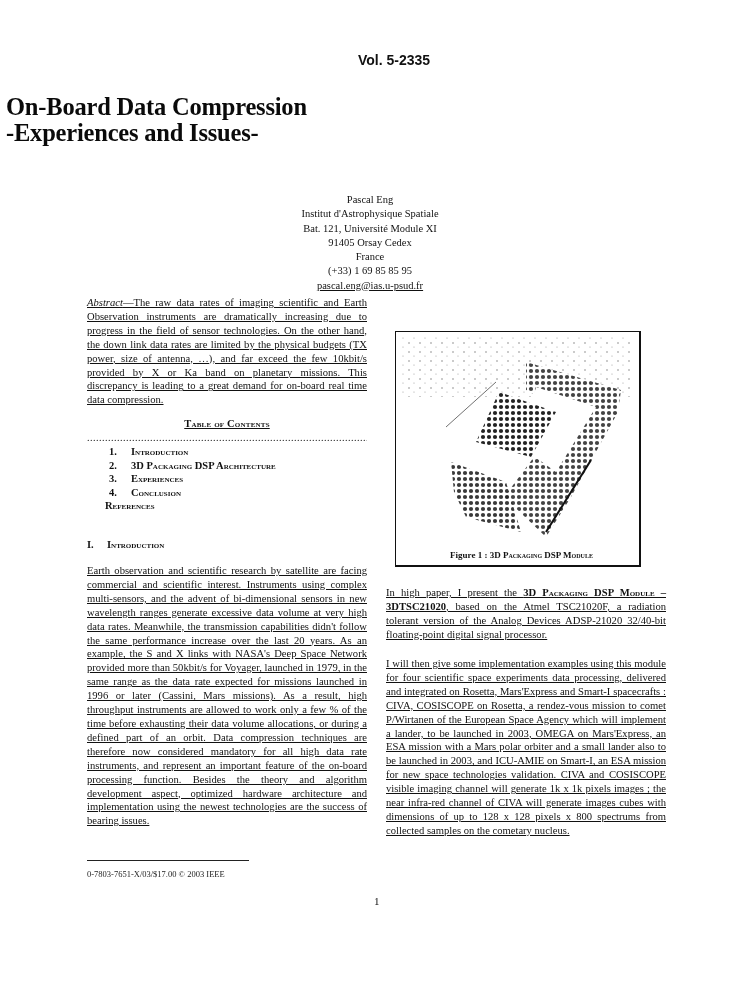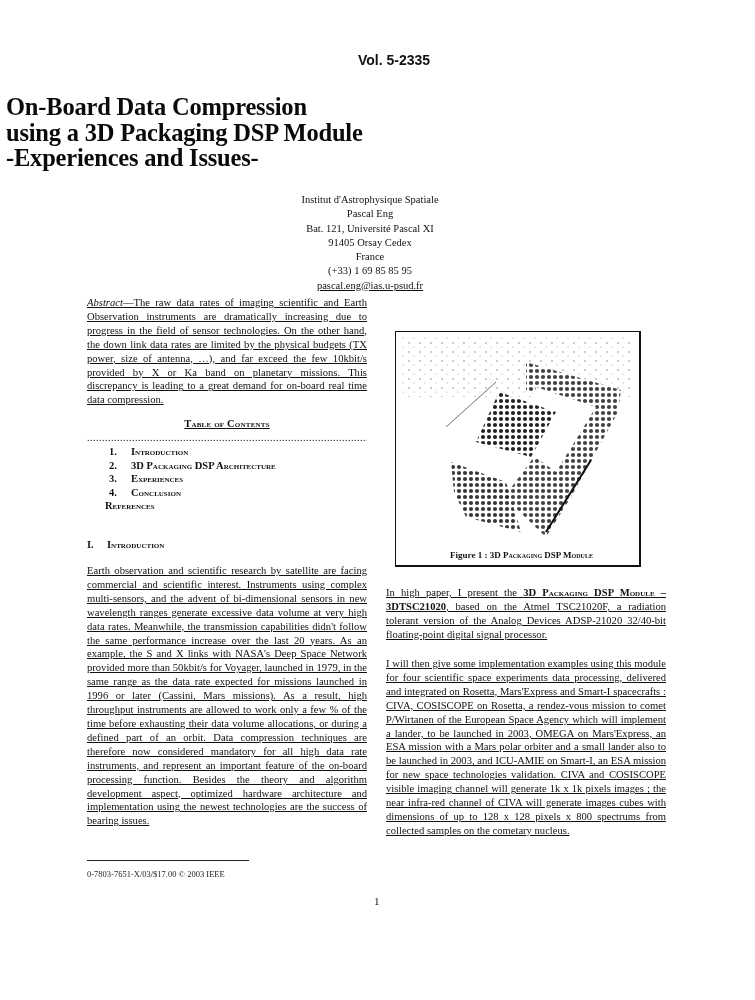--- a/index.html
+++ b/index.html
@@ -35,28 +35,27 @@
   .sc { font-variant:small-caps; }
   b { font-weight:bold; }
 </style>
 </head>
 <body>
 
 <div class="abs vol">Vol. 5-2335</div>
 
 <div class="abs title">
   <div>On-Board Data Compression</div>
-  <div>using a 3D Packaging DSP Module</div>
   <div>-Experiences and Issues-</div>
 </div>
 
 <div class="abs author">
+  <div>Pascal Eng</div>
   <div>Institut d'Astrophysique Spatiale</div>
-  <div>Pascal Eng</div>
-  <div>Bat. 121, Université Pascal XI</div>
+  <div>Bat. 121, Université Module XI</div>
   <div>91405 Orsay Cedex</div>
   <div>France</div>
   <div>(+33) 1 69 85 85 95</div>
   <div class="email">pascal.eng@ias.u-psud.fr</div>
 </div>
 
 <div class="abs col left" style="top:296px;">
   <span class="abstract-label">Abstract</span><span>—The raw data rates of imaging scientific and Earth Observation instruments are dramatically increasing due to progress in the field of sensor technologies. On the other hand, the down link data rates are limited by the physical budgets (TX power, size of antenna, …), and far exceed the few 10kbit/s provided by X or Ka band on planetary missions. This discrepancy is leading to a great demand for on-board real time data compression.</span>
 </div>
 

